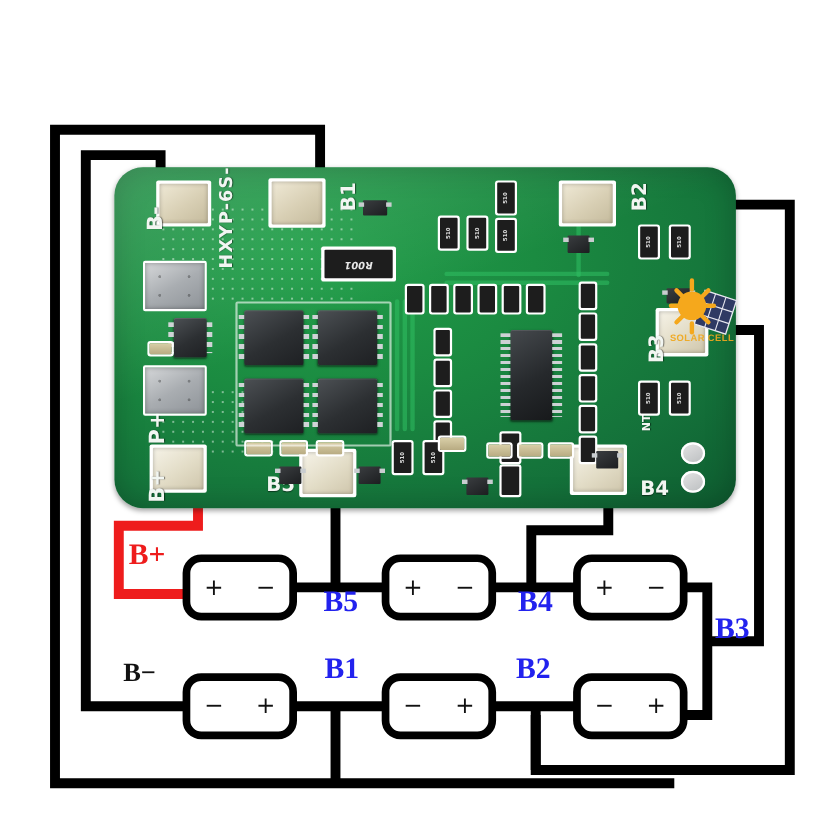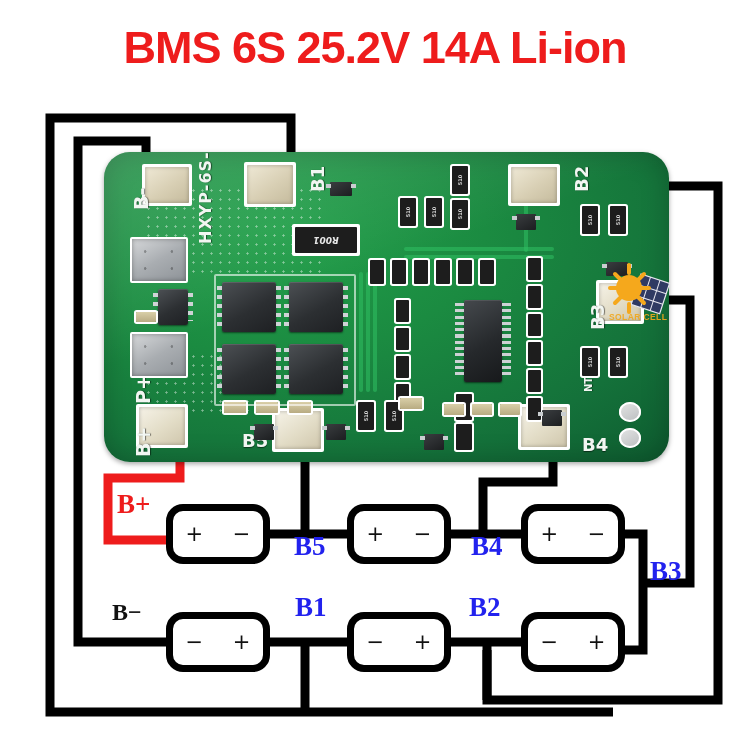--- a/index.html
+++ b/index.html
@@ -144,21 +144,21 @@
   .outline{position:absolute;border:2px solid #fff;border-radius:2px;}
 
   
   .round{
     position:absolute;border-radius:50%;
     background:linear-gradient(150deg,#e6e6e6,#b9bcbe);
     box-shadow:0 0 0 2px #fff inset;
   }
 
   
-  #watermark{position:absolute;left:607px;top:260px;width:86px;height:70px;}
+  #watermark{position:absolute;left:607px;top:250px;width:86px;height:70px;}
   #watermark .wmtext{
     position:absolute;left:2px;top:52px;width:88px;
     font-family:"Liberation Sans", sans-serif;
     font-size:8.5px;font-weight:bold;color:#f0a81e;letter-spacing:.4px;
     white-space:nowrap;opacity:.92;
   }
 
   
   .cell{
     position:absolute;background:#ffffff;border:7px solid #000;border-radius:17px;
@@ -180,21 +180,20 @@
   }
   .lbl.blue{color:#2222ee;font-size:27px;}
   .lbl.red{color:#ee1c1c;font-size:27px;}
   .lbl.black{color:#111;font-size:24px;}
 </style>
 </head>
 <body>
 
 <div id="stage">
 
-  <div id="title">BMS 6S 25.2V 14A Li-ion</div>
 
   <svg id="wires" viewBox="0 0 750 750">
     <g fill="none" stroke="#000" stroke-width="9" stroke-linecap="butt" stroke-linejoin="miter">
 
       <path d="M 291 186 L 291 118 L 50 118 L 50 712 L 613 712"></path>
 
       <path d="M 146 186 L 146 141 L 78 141 L 78 642 L 172 642"></path>
 
       <path d="M 305 452 L 305 534"></path>
 

